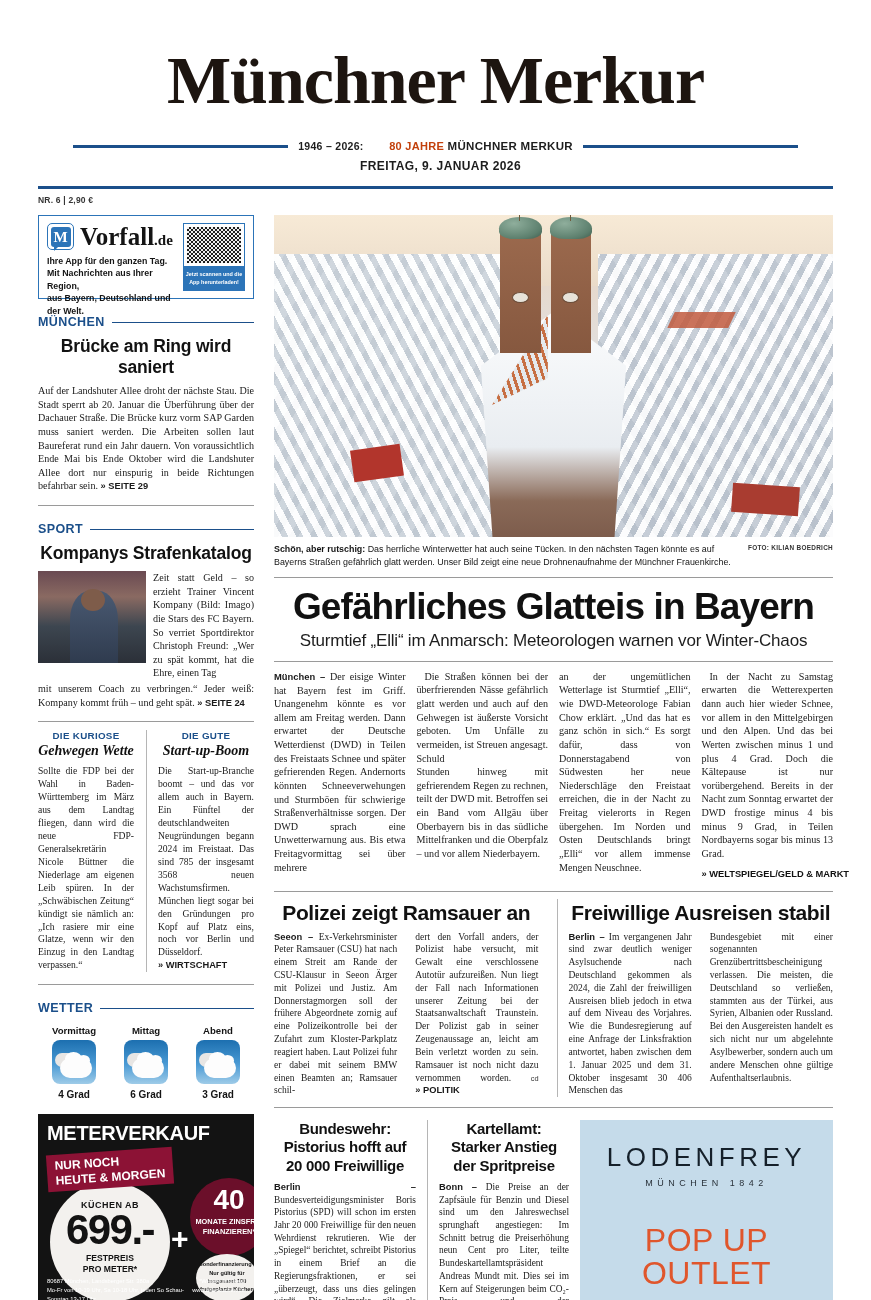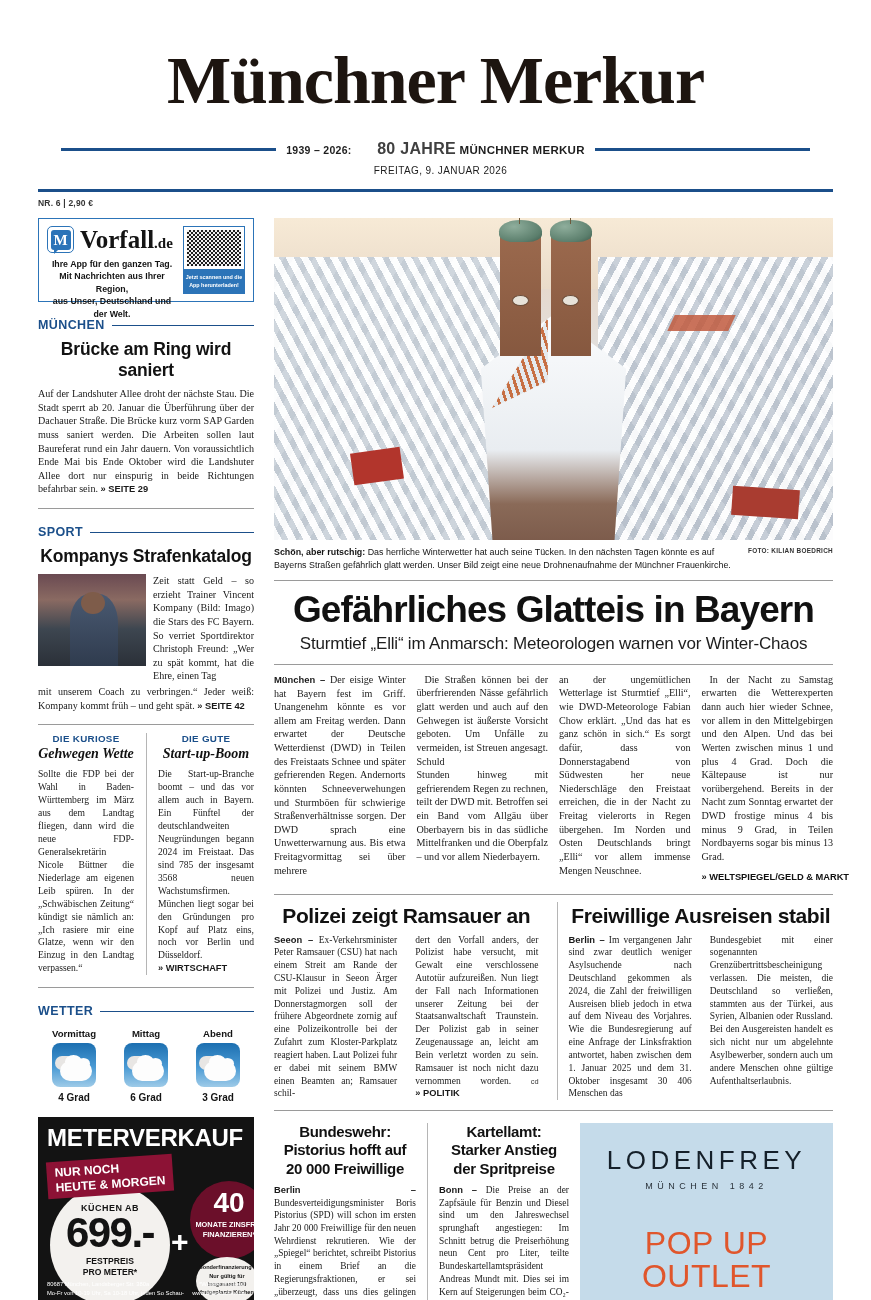--- a/index.html
+++ b/index.html
@@ -29,25 +29,25 @@
     display: flex; align-items: center; justify-content: center;
     gap: 10px;
     margin-top: 26px;
     padding: 0 38px;
   }
   .anniv-rule { height: 3px; background: #1b4f8a; flex: 1 1 auto; max-width: 215px; }
   .anniv-text {
     font-size: 11.5px; font-weight: 700; letter-spacing: .3px;
     color: #1d1d1d; white-space: nowrap;
   }
-  .anniv-text .hl { color: #404040; font-size: 16px; margin-left: 22px; }
+  .anniv-text .hl { color: #c2410c; font-size: 11px; margin-left: 22px; }
   .anniv-text .yrs { font-weight: 700; font-size: 10.5px; }
   .date-line {
     margin-top: 7px;
-    font-size: 10px; font-weight: 400; letter-spacing: .4px; color: #1d1d1d; padding-left: 10px;
+    font-size: 12px; font-weight: 700; letter-spacing: .4px; color: #1d1d1d; padding-left: 10px;
   }
 
   .rule-blue {
     height: 3px; background: #1b4f8a;
     margin: 13px 38px 0 38px;
   }
   .issue-line {
     margin: 6px 0 0 38px;
     font-size: 8.5px; font-weight: 700; letter-spacing: .2px; color: #333;
   }
@@ -83,21 +83,21 @@
   }
   .m-badge .m-inner:after {
     content: ""; position: absolute; bottom: -4px; left: 3px;
     border-left: 5px solid #2c74b8; border-bottom: 5px solid transparent;
   }
   .promo-word {
     font-family: "Liberation Serif", serif; font-weight: 700;
     font-size: 25px; color: #141414; line-height: 1;
   }
   .promo-word .de { font-size: 15px; }
-  .promo-lines { margin-top: 5px; text-align: center; }
+  .promo-lines { margin-top: 5px; }
   .promo-lines div {
     font-size: 8.8px; font-weight: 700; color: #141414; line-height: 1.42;
   }
   .qr-block { width: 62px; flex: 0 0 62px; display:flex; flex-direction:column; }
   .qr {
     width: 62px; height: 44px; background: #fff;
     border: 1px solid #2c74b8;
     position: relative; overflow: hidden;
   }
   .qr .qrgrid {
@@ -196,21 +196,21 @@
   
   .biller {
     margin-top: 14px; background: #131313; color: #fff;
     height: 196px; position: relative; overflow: hidden; padding: 8px 9px;
   }
   .biller-logo { font-size: 23px; font-weight: 700; letter-spacing: -.6px; line-height:1; }
   .biller-logo .outline {
     color: transparent; -webkit-text-stroke: 1px #fff;
   }
   .biller-meter {
-    font-size: 24px; font-weight: 700; letter-spacing: -.3px; margin-top: 1px; line-height:1;
+    font-size: 20px; font-weight: 700; letter-spacing: -.3px; margin-top: 1px; line-height:1;
   }
   .biller-badge {
     background: #8c1235; color: #fff; font-weight: 700; font-size: 12px;
     display: inline-block; padding: 4px 8px; transform: rotate(-4deg);
     margin-top: 8px; line-height: 1.22; position: relative; z-index: 4;
   }
   .biller-circle {
     position: absolute; left: 12px; top: 68px; width: 120px; height: 120px;
     background: #f3f1ee; border-radius: 50%; color: #131313;
     text-align: center; padding-top: 18px;
@@ -355,21 +355,21 @@
 </head>
 <body>
 
 <div class="page">
 
   <div class="masthead">
     <div class="masthead-title">Münchner Merkur</div>
     <div class="anniv-row">
       <div class="anniv-rule"></div>
       <div class="anniv-text">
-        <span class="yrs">1939 – 2026:</span>
+        <span class="yrs">1946 – 2026:</span>
         <span class="hl">80 JAHRE</span>
         <span>MÜNCHNER MERKUR</span>
       </div>
       <div class="anniv-rule"></div>
     </div>
     <div class="date-line">FREITAG, 9. JANUAR 2026</div>
   </div>
 
   <div class="rule-blue"></div>
   <div class="issue-line">NR. 6 | 2,90 €</div>
@@ -384,21 +384,21 @@
             <div class="m-badge">
               <div class="m-inner">M</div>
             </div>
             <div class="promo-word">
               <span>Vorfall</span><span class="de">.de</span>
             </div>
           </div>
           <div class="promo-lines">
             <div>Ihre App für den ganzen Tag.</div>
             <div>Mit Nachrichten aus Ihrer Region,</div>
-            <div>aus Unser, Deutschland und der Welt.</div>
+            <div>aus Bayern, Deutschland und der Welt.</div>
           </div>
         </div>
         <div class="qr-block">
           <div class="qr">
               <div class="qrgrid"></div>
             </div>
           <div class="qr-cap">Jetzt scannen und die App herunterladen!</div>
         </div>
       </div>
 
@@ -418,21 +418,21 @@
         <span class="kicker">SPORT</span>
         <span class="kicker-rule"></span>
       </div>
       <div class="lead-head">Kompanys Strafenkatalog</div>
       <div class="sport-wrap">
         <div class="sport-photo"></div>
         <div class="serif-body sport-text" style="margin-top:0">Zeit statt Geld – so erzieht Trainer Vincent Kompany (Bild: Imago) die Stars des FC Bayern. So verriet Sportdirektor Christoph Freund: „Wer zu spät kommt, hat die Ehre, einen Tag</div>
       </div>
       <div class="serif-body" style="margin-top:2px">
         <span>mit unserem Coach zu verbringen.“ Jeder weiß: Kompany kommt früh – und geht spät.</span>
-        <span class="pageref">» SEITE 42</span>
+        <span class="pageref">» SEITE 24</span>
       </div>
 
       <hr class="thin">
 
       <div class="two-small">
         <div>
           <div class="small-kicker">DIE KURIOSE</div>
           <div class="small-title">Gehwegen Wette</div>
           <div class="serif-body" style="font-size:9.6px">Sollte die FDP bei der Wahl in Baden-Württemberg im März aus dem Landtag fliegen, dann wird die neue FDP-Generalsekretärin Nicole Büttner die Niederlage am eigenen Leib spüren. In der „Schwäbischen Zeitung“ kündigt sie nämlich an: „Ich rasiere mir eine Glatze, wenn wir den Einzug in den Landtag verpassen.“</div>
         </div>

